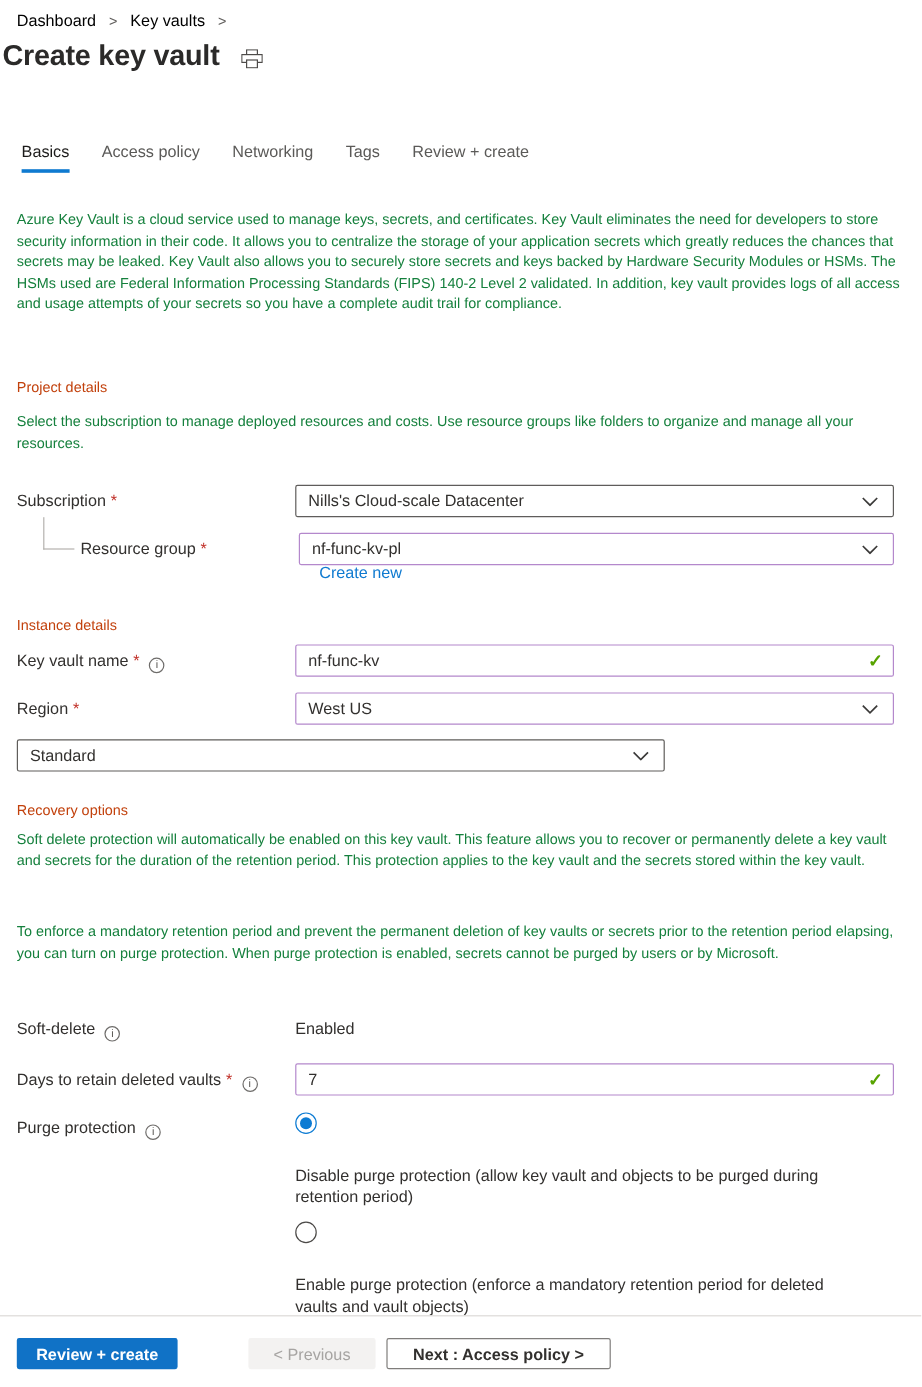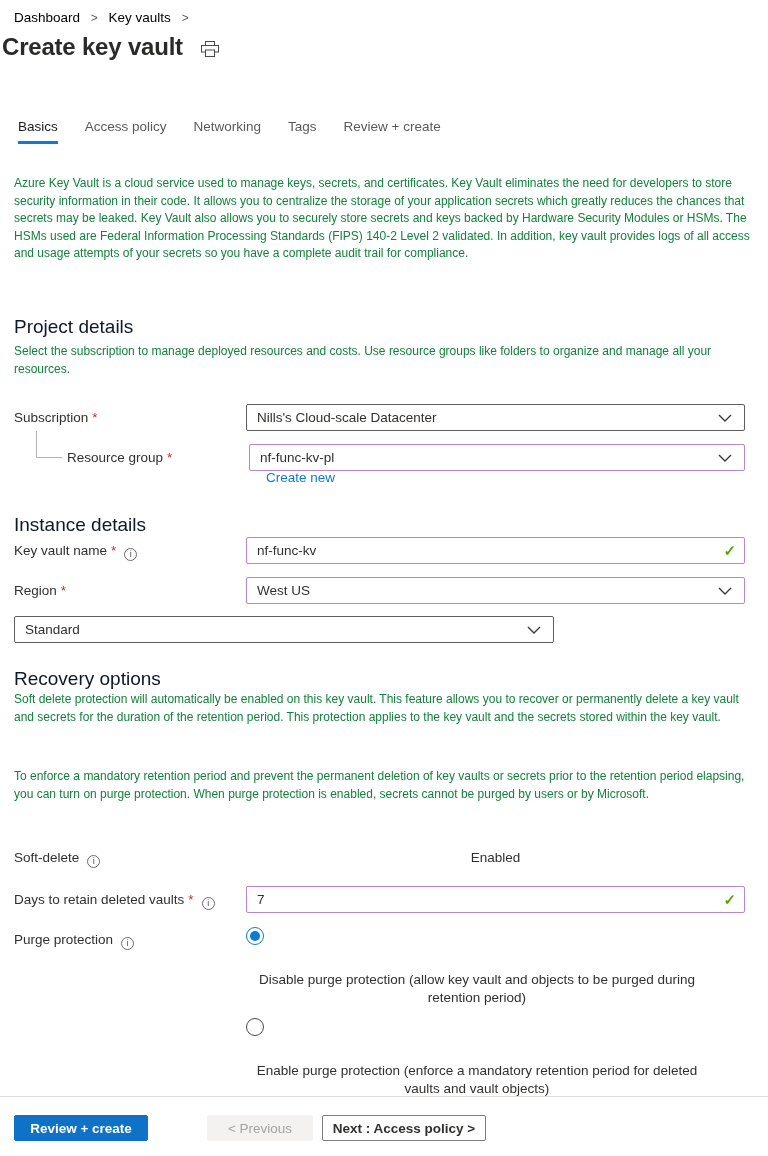--- a/index.html
+++ b/index.html
@@ -15,26 +15,26 @@
   
   .title-row { position:absolute; top:33px; left:2px; display:flex; align-items:center; gap:18px; }
   .title-row h1 { margin:0; font-size:24px; font-weight:700; color:#2b2a29; letter-spacing:-0.2px; }
   .printer { display:inline-flex; margin-top:3px; cursor:pointer; }
   
   .tabs { position:absolute; top:119px; left:18px; display:flex; gap:27px; font-size:13.5px; }
   .tab { padding-bottom:7px; color:#5b5a58; cursor:pointer; border-bottom:3px solid transparent; }
   .tab.active { color:#1c1b1a; font-weight:400; border-bottom:3px solid #0f7ad0; }
   
   .para { position:absolute; left:14px; width:744px; margin:0; font-size:12px; line-height:17.5px; color:#15803d; }
-  .sec-h { position:absolute; left:14px; font-size:19px; color:#0f172a; }
+  .sec-h { position:absolute; left:14px; font-size:12px; color:#c2410c; }
   
   .row { position:absolute; left:14px; width:731px; display:flex; }
   .lbl { width:251px; font-size:13.5px; padding-top:6px; color:#32302e; }
   .lbl.indent { padding-left:53px; }
-  .ctl { width:540px; position:relative;text-align:center; }
+  .ctl { width:540px; position:relative; }
   .req { color:#c02e26; margin-left:4px; }
   .info { display:inline-flex; align-items:center; justify-content:center; width:13px; height:13px;
           border:1px solid #6e6c6a; border-radius:50%; font-size:9px; line-height:1; color:#55534f;
           margin-left:8px; vertical-align:-2px; font-style:normal; }
   .select, .textfield {
     height:27px; border:1px solid #5f5d5b; border-radius:2px; background:#fff;
     display:flex; align-items:center; justify-content:space-between;
     padding:0 12px 0 10px; font-size:13.5px; color:#32302e; cursor:pointer;
   }
   .textfield { padding-right:30px; cursor:text; }
@@ -50,21 +50,21 @@
   .radio { width:18px; height:18px; border-radius:50%; border:1px solid #4c4a48; background:#fff; flex:none; margin-top:1px; position:relative; }
   .radio.sel { border:1px solid #0c7bd3; }
   .radio.sel::after { content:""; position:absolute; inset:3px; border-radius:50%; background:#0c7bd3; }
   .radio-lbl { font-size:13.5px; line-height:18px; width:462px; color:#32302e; }
   
   .footer-divider { position:absolute; top:1096px; left:0; width:768px; height:1px; background:#dcdad8; }
   .btn { position:absolute; top:1115px; height:26px; display:flex; align-items:center; justify-content:center;
          font-size:13.5px; border-radius:2px; cursor:pointer; }
   .btn-primary { left:14px; width:134px; background:#1072c6; border:1px solid #1072c6; color:#fff; font-weight:700; }
   .btn-prev { left:207px; width:106px; background:#f3f2f1; border:1px solid #f3f2f1; color:#a6a4a2; cursor:default; }
-  .btn-next { left:322px; width:164px; background:#fff; border:1px solid #7f7d7b; color:#32302e; font-weight:600; }
+  .btn-next { left:322px; width:187px; background:#fff; border:1px solid #7f7d7b; color:#32302e; font-weight:600; }
 </style>
 </head>
 <body>
 
 <div class="page">
 
   <nav class="breadcrumb">
     <a class="crumb">Dashboard</a>
     <span class="crumb-sep">&gt;</span>
     <a class="crumb">Key vaults</a>

